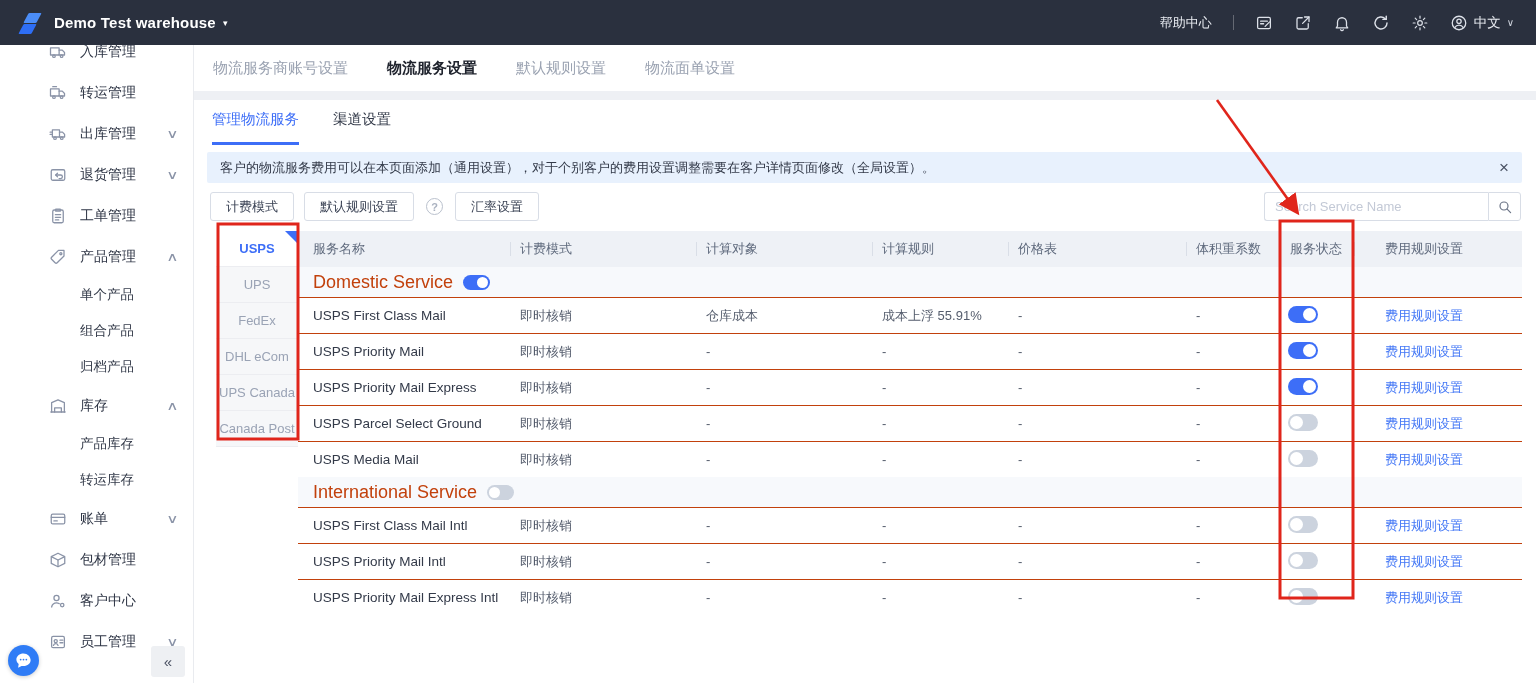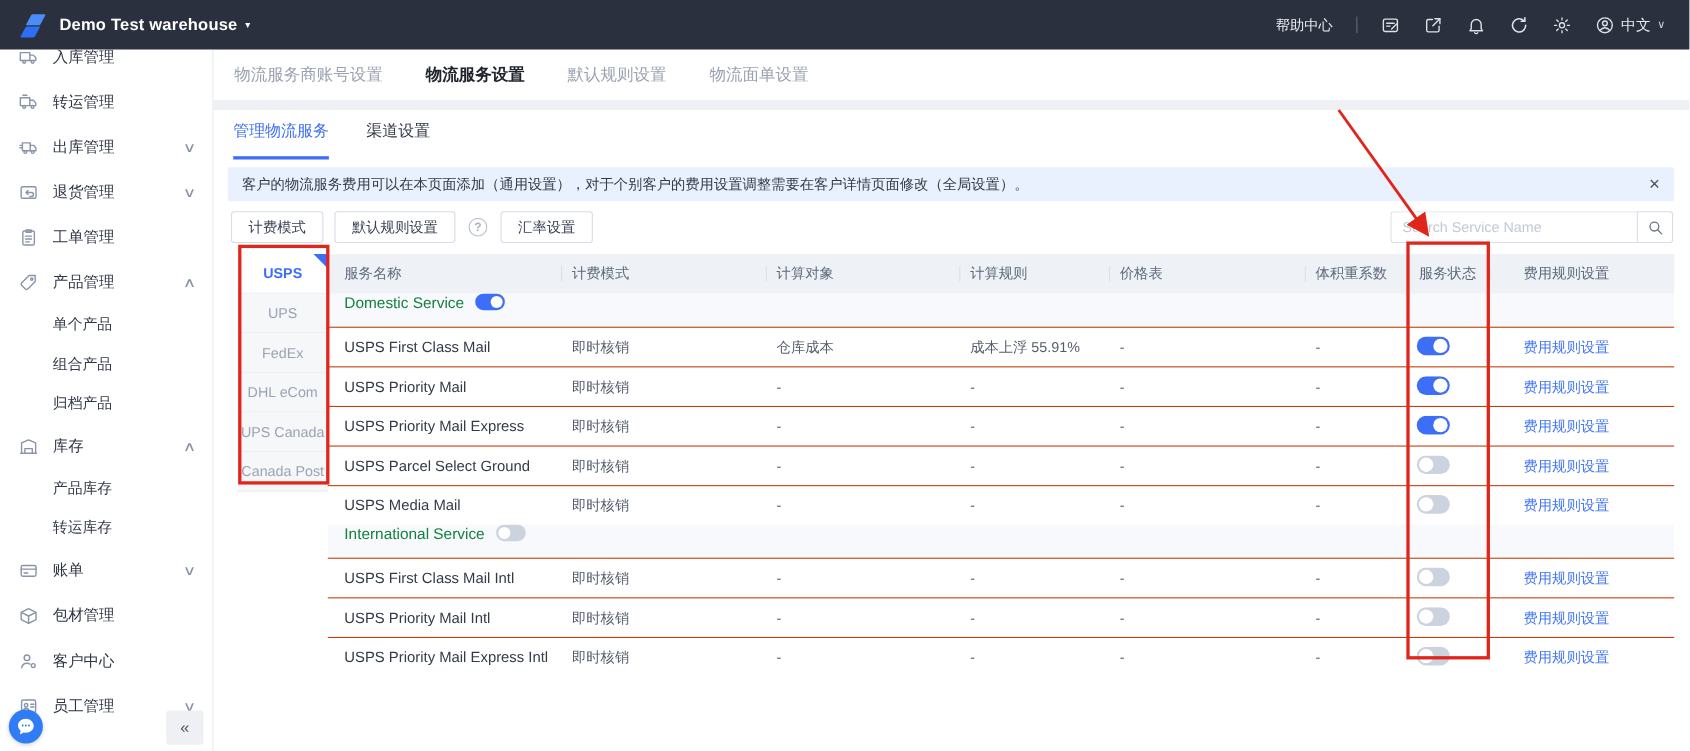--- a/index.html
+++ b/index.html
@@ -21,21 +21,21 @@
   .tdivider { width:1px; height:15px; background:rgba(255,255,255,.28); }
   .ticon { width:18px; height:18px; color:#dde1e9; cursor:pointer; display:inline-flex; }
   .ticon svg { width:18px; height:18px; }
   .lang { display:flex; align-items:center; gap:6px; cursor:pointer; }
   .lang .txt { font-size:13.5px; color:#e7eaf0; }
   .lang .chv { font-size:10px; color:#cfd4de; }
 
   
   .sidebar { position:absolute; top:45px; left:0; bottom:0; width:194px; background:#fff;
     border-right:1px solid #e9ebef; overflow:hidden; z-index:4; }
-  .menu { margin-top:-14px; }
+  .menu { margin-top:-14px;padding-left:32px; }
   .menu-item { height:41px; display:flex; align-items:center; padding:0 16px 0 17px;
     font-size:14px; color:#2e3545; cursor:pointer; }
   .menu-item .micon { width:18px; height:18px; color:#8a93a7; margin-right:13px; flex:0 0 auto; }
   .menu-item .micon svg { width:18px; height:18px; }
   .menu-item .chev { margin-left:auto; color:#8a93a7; font-size:12px; transform:scaleX(1.4); }
   .sub-item { height:36px; display:flex; align-items:center; padding-left:48px;
     font-size:13.5px; color:#333a49; cursor:pointer; }
   .chat-fab { position:absolute; left:8px; bottom:7px; width:31px; height:31px; border-radius:50%;
     background:#2f7cf6; display:flex; align-items:center; justify-content:center; cursor:pointer;
     box-shadow:0 1px 4px rgba(0,0,0,.2); }
@@ -86,22 +86,22 @@
 
   .table { flex:1; min-width:0; }
   .grid { display:grid; grid-template-columns:212px 186px 176px 136px 178px 94px 74px 1fr; align-items:center; }
   .thead { height:36px; background:#eef1f6; color:#5f6a7d; font-size:13px; }
   .th,.td { padding-left:10px; white-space:nowrap; overflow:hidden; }
   .th.c0,.td.c0 { padding-left:15px; }
   .th.c7,.td.c7 { padding-left:31px; }
   .th.sep { position:relative; }
   .th.sep::before { content:''; position:absolute; left:0; top:50%; transform:translateY(-50%);
     width:1px; height:14px; background:#d9dee7; }
-  .group-row { height:30px; display:flex; padding-left:15px; background:#f7f9fc;
-    font-size:14px; color:#15803d; }
+  .group-row { height:30px; display:flex; align-items:center; padding-left:15px; background:#f7f9fc;
+    font-size:18px; color:#c2410c; }
   .group-row .tg { margin-left:10px; }
   .row { height:36px; border-top:1px solid #c2410c; font-size:13px; color:#555d6d; }
   .row .td.c0 { color:#333a49; font-size:13.5px; }
   .fee-link { color:#4377f6; cursor:pointer; }
   .td.status { padding-left:8px; }
 
   .tg { display:inline-block; width:30px; height:17px; border-radius:9px; background:#ccd3de;
     position:relative; cursor:pointer; flex:0 0 auto; }
   .tg::after { content:''; position:absolute; top:2px; left:2px; width:13px; height:13px;
     border-radius:50%; background:#fff; }

